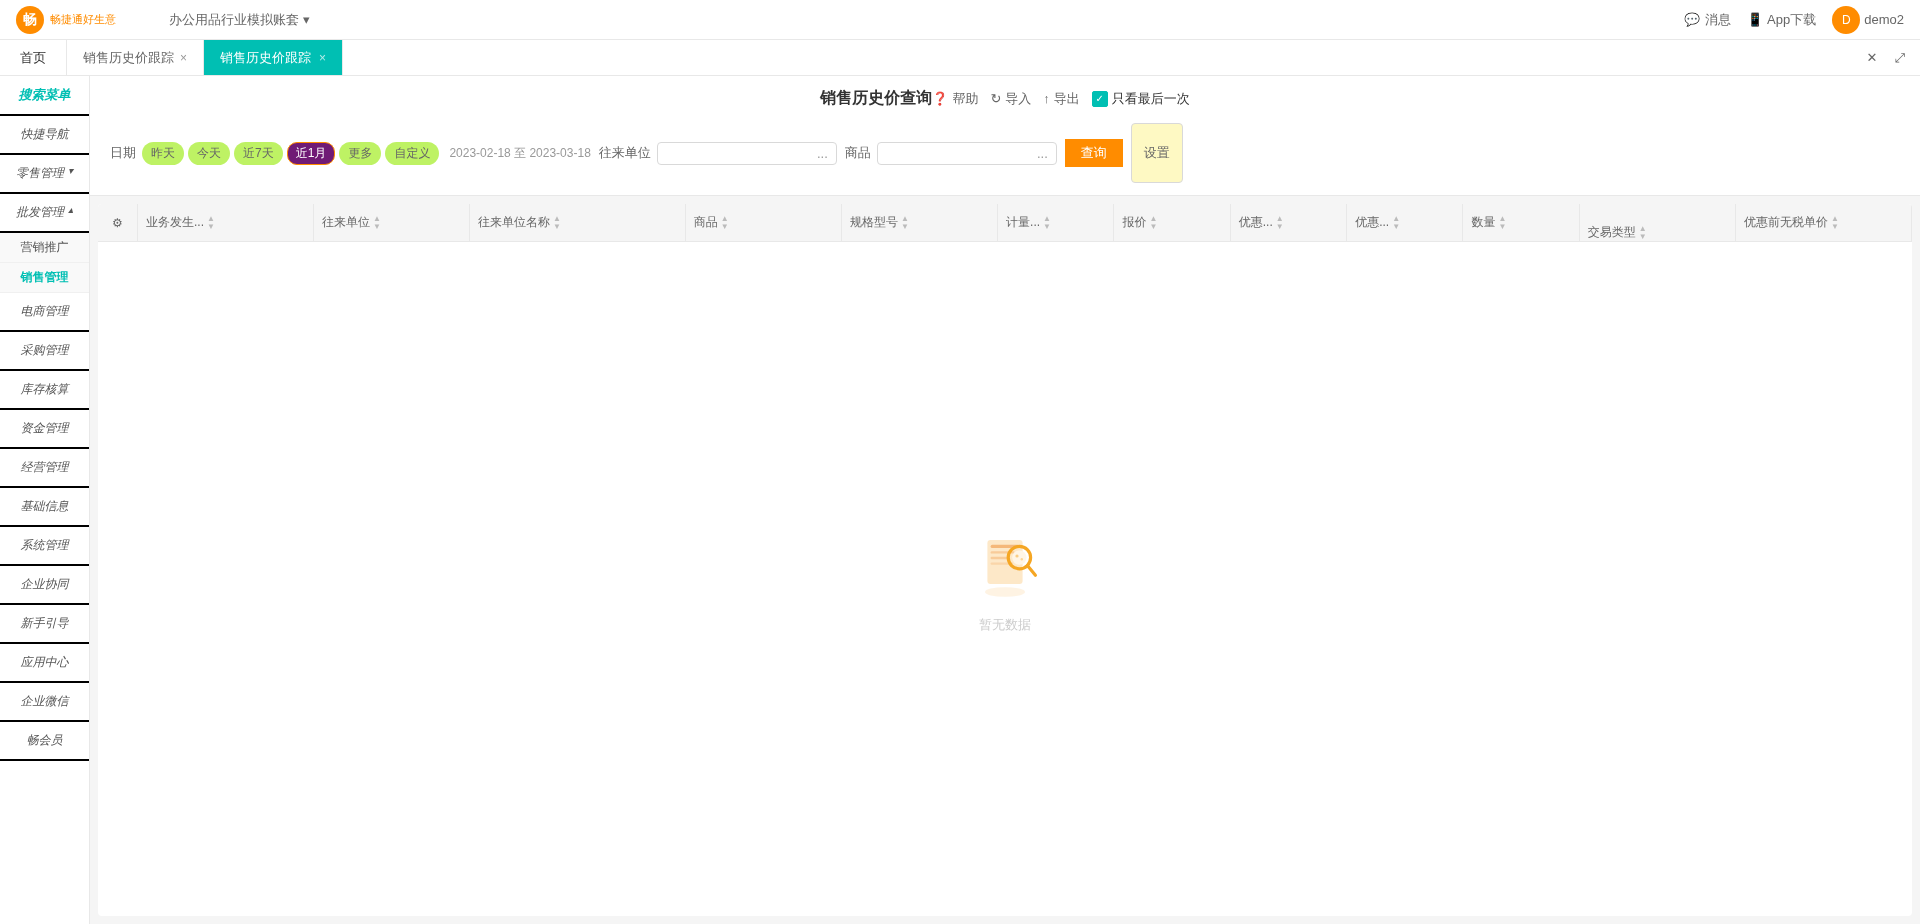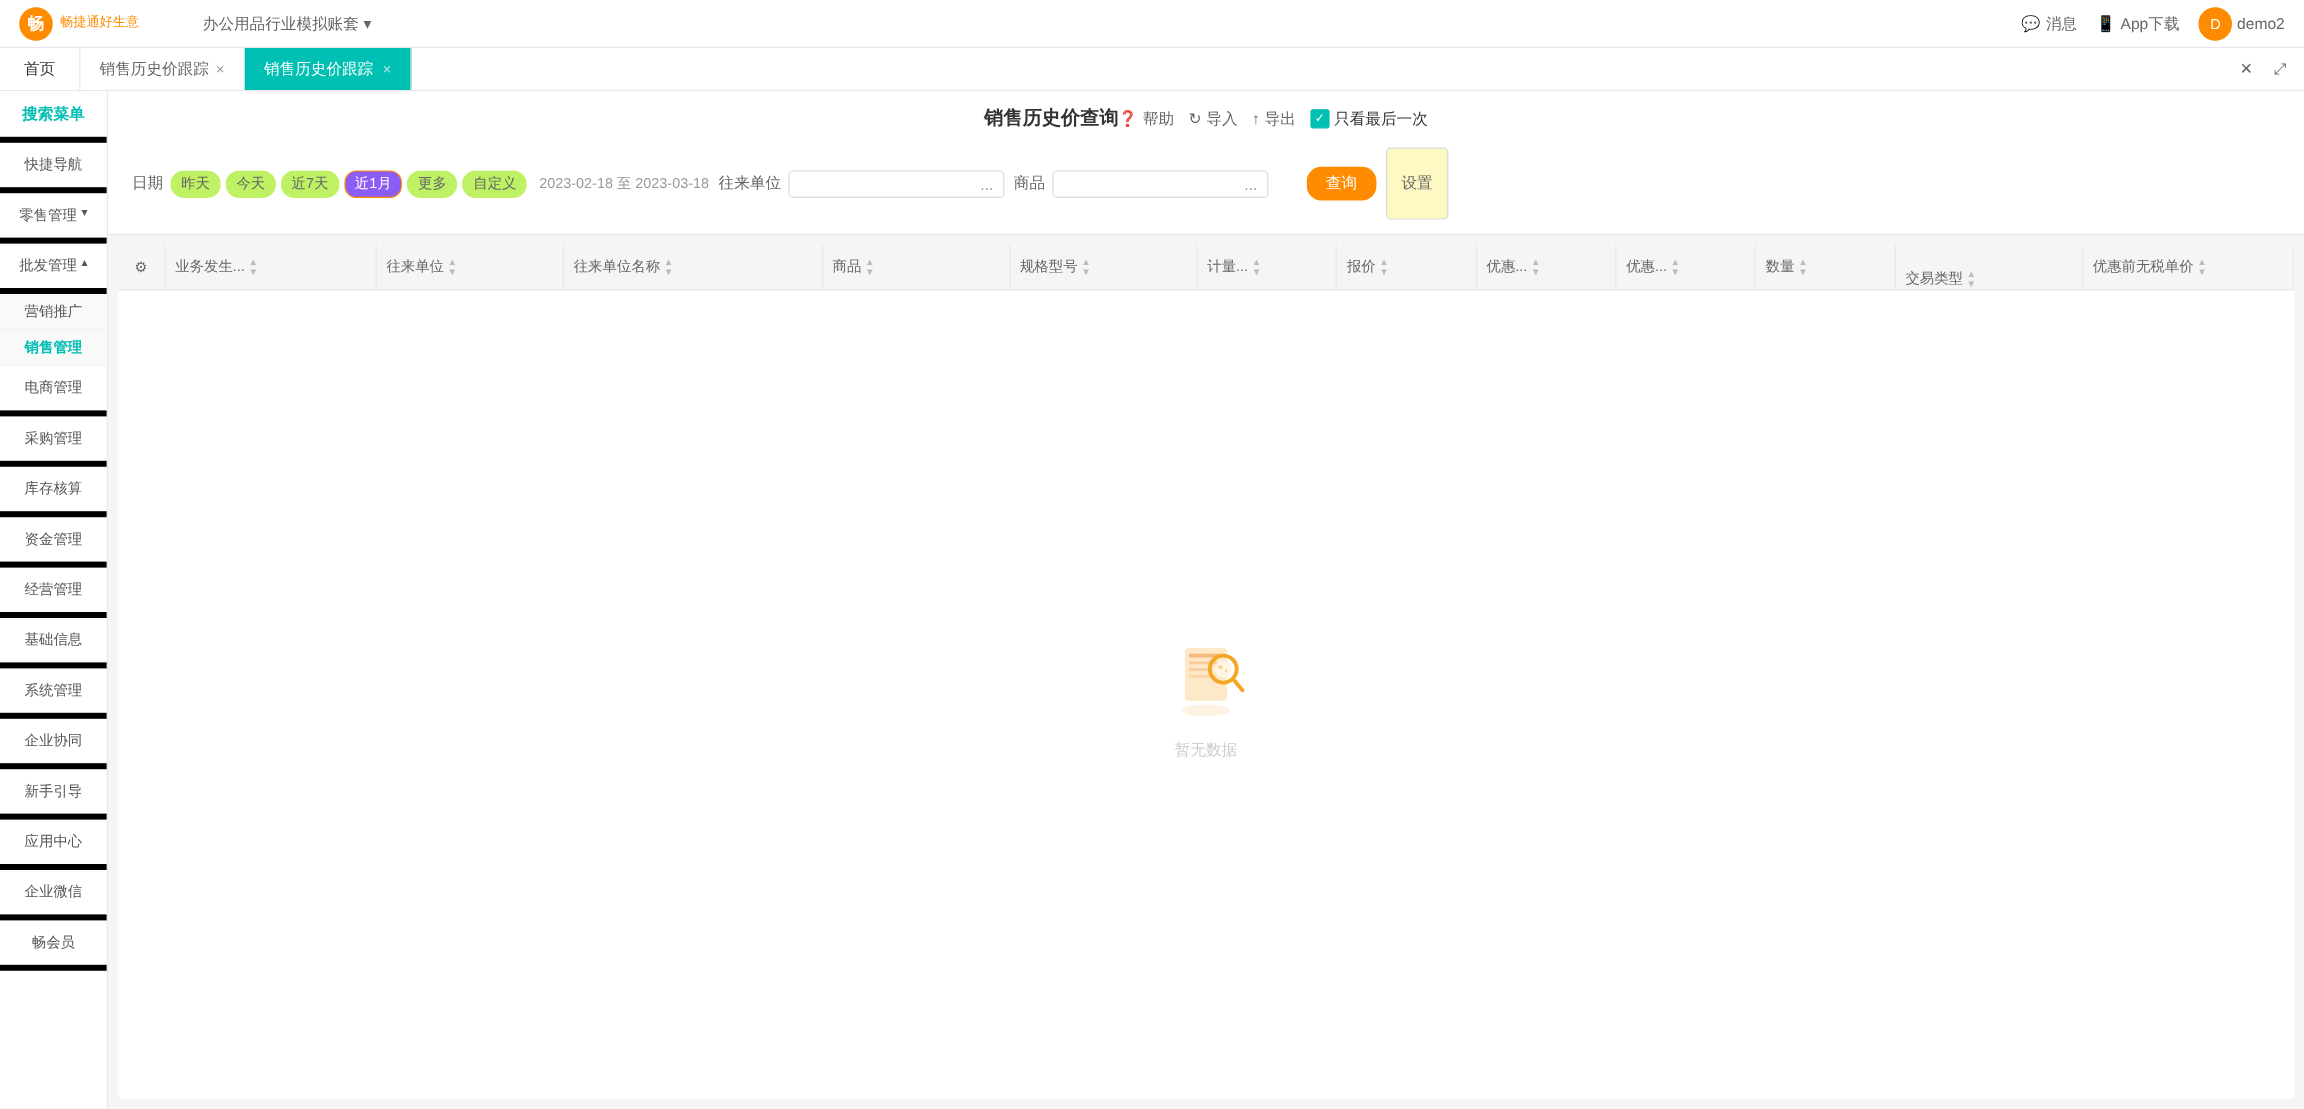--- a/index.html
+++ b/index.html
@@ -24,21 +24,21 @@
     .tab-close { font-size: 12px; color: rgba(255,255,255,0.7); cursor: pointer; margin-left: 2px; }
     .tab-close-gray { font-size: 12px; color: #999; cursor: pointer; }
     .tab-bar-end { margin-left: auto; display: flex; align-items: center; gap: 4px; padding-right: 8px; }
     .tab-end-btn { width: 24px; height: 24px; display: flex; align-items: center; justify-content: center; cursor: pointer; color: #666; border-radius: 3px; }
 
     
     .main-layout { display: flex; flex: 1; overflow: hidden; }
 
     
     .sidebar { width: 90px; background: #fff; border-right: 1px solid #e8e8e8; display: flex; flex-direction: column; overflow-y: auto; flex-shrink: 0; }
-    .sidebar-item { display: flex; align-items: flex-start; justify-content: center; padding: 10px 4px; cursor: pointer; font-size: 12px; color: #555; text-align: center; border-bottom: 5px solid #000000; min-height: 36px; }
+    .sidebar-item { display: flex; align-items: flex-start; justify-content: center; padding: 10px 4px; cursor: pointer; font-size: 12px; color: #555; text-align: center; border-bottom: 2px solid #000000; min-height: 36px; font-style: italic; }
     .sidebar-item.special { color: #00bfb3; font-weight: bold; font-size: 13px; }
     .sidebar-item .arrow { margin-left: 4px; font-size: 10px; }
     .sidebar-sub { background: #f9f9f9; padding: 6px 8px; font-size: 12px; color: #555; cursor: pointer; text-align: center; border-bottom: 1px solid #f0f0f0; }
     .sidebar-sub.active { color: #00bfb3; font-weight: bold; }
 
     
     .content { flex: 1; display: flex; flex-direction: column; overflow: hidden; background: #f5f5f5; }
 
     
     .page-header { background: #fff; padding: 12px 20px 8px; border-bottom: 1px solid #e8e8e8; flex-shrink: 0; }
@@ -48,26 +48,26 @@
     .action-btn { display: flex; align-items: center; gap: 4px; color: #666; font-size: 13px; cursor: pointer; }
     .checkbox-label { display: flex; align-items: center; gap: 4px; font-size: 13px; color: #333; }
     .checkbox-checked { width: 16px; height: 16px; background: #00bfb3; border: 1px solid #00bfb3; border-radius: 2px; display: flex; align-items: center; justify-content: center; color: white; font-size: 10px; }
 
     
     .filter-row { display: flex; align-items: center; gap: 8px; padding: 4px 0; }
     .filter-group { display: flex; align-items: center; gap: 6px; }
     .filter-label { color: #666; font-size: 13px; white-space: nowrap; }
     .date-btns { display: flex; align-items: center; gap: 4px; }
     .date-btn { padding: 2px 8px; border-radius: 12px; font-size: 12px; cursor: pointer; color: #666; background: #bef264; border: 1px solid transparent; }
-    .date-btn.active { background: #8b5cf6; color: white; border-color: #ff8c00; border-radius: 10px; text-align: center; }
+    .date-btn.active { background: #701a75; color: white; border-color: #ff8c00; border-radius: 10px; text-align: center; }
     .date-range { font-size: 12px; color: #999; margin-left: 4px; }
     .filter-input { display: flex; align-items: center; border: 1px solid #d9d9d9; border-radius: 4px; padding: 3px 8px; min-width: 180px; background: #fff; }
     .filter-input-text { color: #999; font-size: 13px; flex: 1; }
     .filter-input-dots { color: #999; font-size: 13px; }
-    .search-btn { background: #ff8c00; color: white; border: none; border-radius: 12px; padding: 5px 16px; font-size: 13px; cursor: pointer; white-space: nowrap; margin-left: 24px; }
+    .search-btn { background: #ff8c00; color: white; border: none; border-radius: 0; padding: 5px 16px; font-size: 13px; cursor: pointer; white-space: nowrap; }
     .settings-btn { background: #fef9c3; color: #666; border: 1px solid #d9d9d9; border-radius: 4px; padding: 20px 12px; font-size: 13px; cursor: pointer; }
 
     
     .table-container { flex: 1; background: #fff; margin: 8px; border-radius: 4px; overflow: hidden; display: flex; flex-direction: column; }
     .table-header { display: flex; align-items: center; background: #f5f5f5; border-bottom: 1px solid #e8e8e8; height: 38px; font-size: 12px; color: #666; flex-shrink: 0; }
     .th { display: flex; align-items: center; gap: 3px; padding: 0 8px; white-space: nowrap; border-right: 1px solid #e8e8e8; height: 100%; cursor: pointer; }
     .th .sort-arrows { display: flex; flex-direction: column; font-size: 8px; color: #bbb; line-height: 1; }
     .th-gear { width: 40px; justify-content: center; }
     .th-business-date { min-width: 120px; flex: 0.8; }
     .th-partner-id { min-width: 100px; flex: 0.7; }

